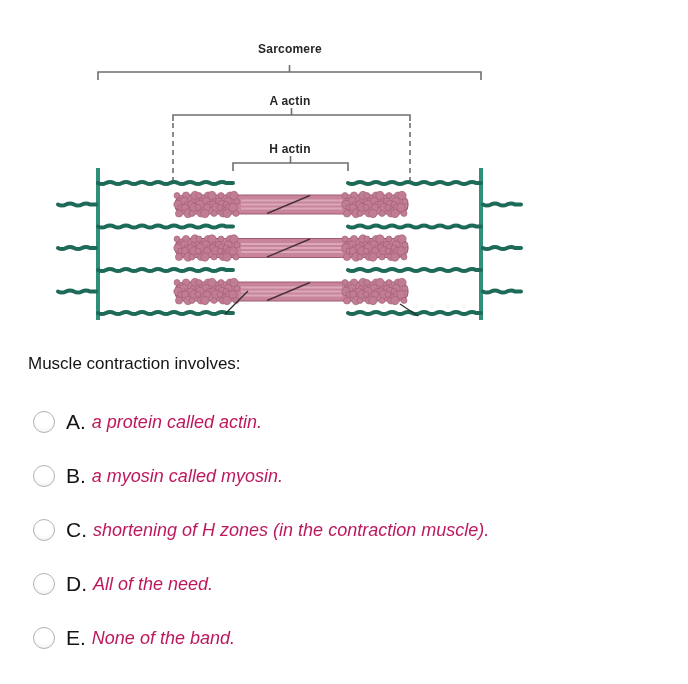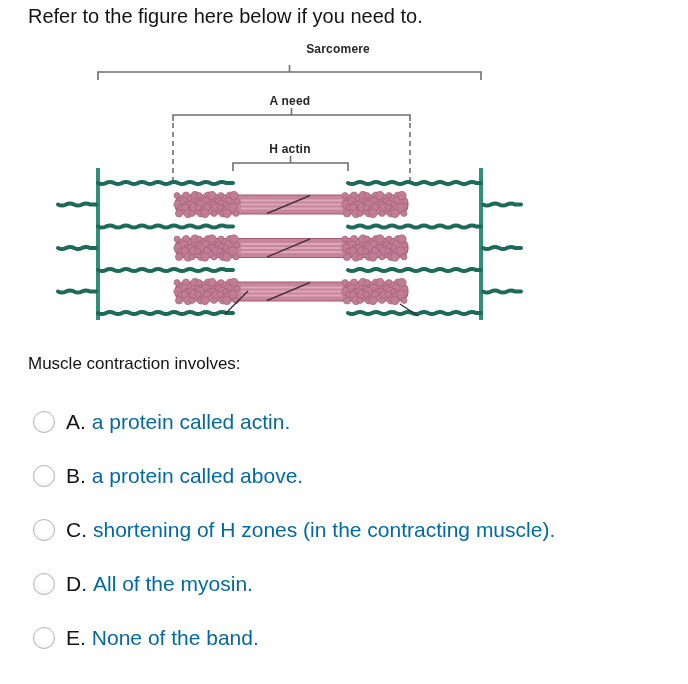--- a/index.html
+++ b/index.html
@@ -11,45 +11,44 @@
     position:absolute;left:28px;top:3px;font-size:20px;line-height:26px;color:#141414;
   }
   .figure{
     position:absolute;left:55px;top:42px;width:475px;height:302px;
   }
   .figure svg{position:absolute;left:0;top:0;}
   .fig-label{
     position:absolute;left:155px;width:160px;text-align:center;
     font-size:12px;font-weight:700;color:#262626;letter-spacing:.2px;
   }
-  .fig-label.sarcomere{top:0px;text-align:right;}
+  .fig-label.sarcomere{top:0px;}
   .fig-label.aband{top:52px;}
   .fig-label.hzone{top:100px;}
   .stem{
     position:absolute;left:28px;top:354px;font-size:17px;color:#141414;
   }
   .opt{
     position:absolute;left:33px;height:24px;display:flex;align-items:center;cursor:pointer;
   }
   .opt-a{top:410px;} .opt-b{top:464px;} .opt-c{top:518px;} .opt-d{top:572px;} .opt-e{top:626px;}
   .radio{
     width:22px;height:22px;border-radius:50%;flex:0 0 auto;
     border:1.5px solid #b3b3b3;box-sizing:border-box;
     background:radial-gradient(circle at 50% 32%, #ffffff 52%, #ebebeb 100%);
     margin-right:11px;
   }
   .letter{font-size:21px;color:#141414;margin-right:6px;}
-  .otext{font-size:21px;color:#0369a1;white-space:nowrap;}
+  .otext{font-size:18px;color:#be185d;white-space:nowrap;font-style:italic;}
 </style>
 </head>
 <body>
 
 <div class="page">
 
-  <div class="instruction">Refer to the figure here below if you need to.</div>
 
   <div class="figure">
     <svg width="475" height="302" viewBox="0 0 475 302">
         <g>
           <path d="M43,38 V30 H426 V38" stroke="#6f6f6f" stroke-width="1.6" fill="none"></path>
           <path d="M234.5,30 V23" stroke="#6f6f6f" stroke-width="1.6" fill="none"></path>
           <path d="M118,79 V73 H355 V79" stroke="#6f6f6f" stroke-width="1.6" fill="none"></path>
           <path d="M236.5,73 V66" stroke="#6f6f6f" stroke-width="1.6" fill="none"></path>
           <path d="M118,81 V140" stroke-dasharray="5 4" stroke="#6f6f6f" stroke-width="1.6" fill="none"></path>
           <path d="M355,81 V140" stroke-dasharray="5 4" stroke="#6f6f6f" stroke-width="1.6" fill="none"></path>
@@ -358,45 +357,45 @@
           <circle cx="340" cy="258.5" r="4.2" fill="#c07d93" stroke="#a05a74" stroke-width="0.6"></circle>
           <circle cx="349" cy="258.5" r="3" fill="#c07d93" stroke="#a05a74" stroke-width="0.6"></circle>
           <line x1="212" y1="258.5" x2="255" y2="240.5" stroke="#4a323c" stroke-width="1.4"></line>
         </g>
         <g>
           <line x1="170" y1="272" x2="193" y2="249" stroke="#2b2b2b" stroke-width="1.2"></line>
           <line x1="345" y1="262" x2="363" y2="274" stroke="#2b2b2b" stroke-width="1.2"></line>
         </g>
       </svg>
     <div class="fig-label sarcomere">Sarcomere</div>
-    <div class="fig-label aband">A need</div>
+    <div class="fig-label aband">A actin</div>
     <div class="fig-label hzone">H actin</div>
   </div>
 
   <div class="stem">Muscle contraction involves:</div>
 
   <div class="opt opt-a">
     <span class="radio"></span>
     <span class="letter">A.</span>
     <span class="otext">a protein called actin.</span>
   </div>
   <div class="opt opt-b">
     <span class="radio"></span>
     <span class="letter">B.</span>
-    <span class="otext">a protein called above.</span>
+    <span class="otext">a myosin called myosin.</span>
   </div>
   <div class="opt opt-c">
     <span class="radio"></span>
     <span class="letter">C.</span>
-    <span class="otext">shortening of H zones (in the contracting muscle).</span>
+    <span class="otext">shortening of H zones (in the contraction muscle).</span>
   </div>
   <div class="opt opt-d">
     <span class="radio"></span>
     <span class="letter">D.</span>
-    <span class="otext">All of the myosin.</span>
+    <span class="otext">All of the need.</span>
   </div>
   <div class="opt opt-e">
     <span class="radio"></span>
     <span class="letter">E.</span>
     <span class="otext">None of the band.</span>
   </div>
 
 </div>
 
 </body></html>

